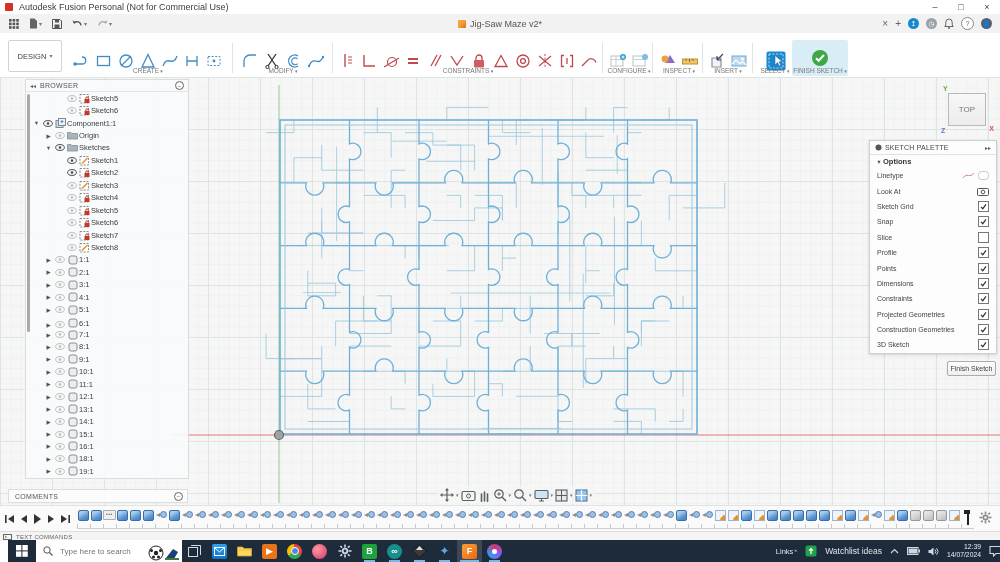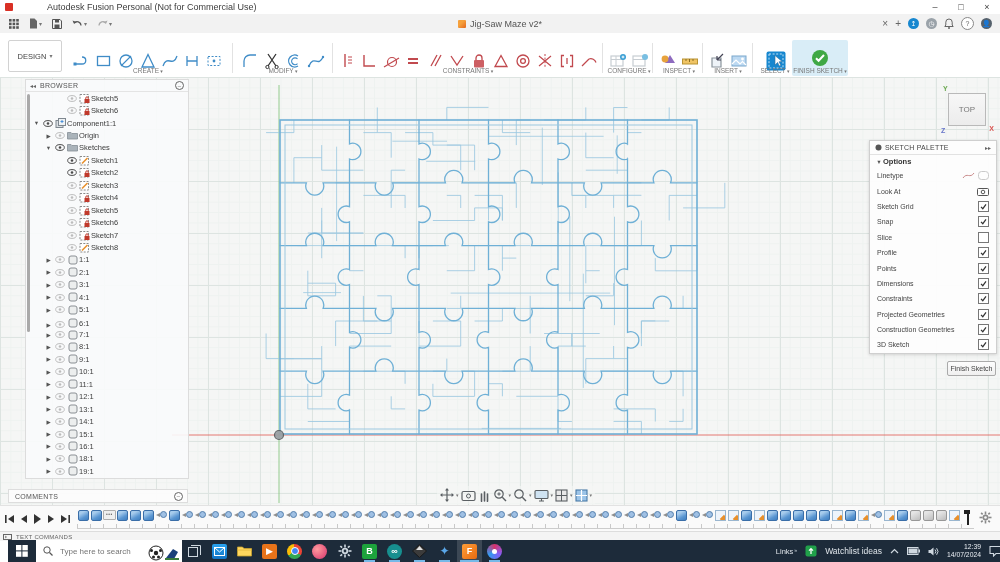--- a/index.html
+++ b/index.html
@@ -1,19 +1,19 @@
 <!DOCTYPE html>
 <html><head>
 <meta charset="utf-8">
 <style>
   html,body{margin:0;padding:0;background:#888;}
   #app{position:relative;width:1000px;height:562px;background:#fff;overflow:hidden;
        font-family:"Liberation Sans","DejaVu Sans",sans-serif;-webkit-font-smoothing:antialiased;}
   
-  #titlebar{position:absolute;left:0;top:0;width:1000px;height:14px;background:#fff;border-bottom:1px solid #e3e3e3;display:flex;align-items:center;gap:28px;}
+  #titlebar{position:absolute;left:0;top:0;width:1000px;height:14px;background:#fff;border-bottom:1px solid #e3e3e3;display:flex;align-items:center;}
   #app-logo{width:8px;height:8px;margin:0 6px 0 5px;background:#d93025;border-radius:1px;}
   #title-text{font-size:9px;color:#3c3c3c;}
   #win-btns{margin-left:auto;display:flex;height:14px;}
   .winbtn{width:26px;height:14px;display:flex;align-items:center;justify-content:center;font-size:9px;color:#444;cursor:default;}
   
   #appbar{position:absolute;left:0;top:14px;width:1000px;height:19px;background:#f2f2f2;border-bottom:1px solid #ddd;display:flex;align-items:center;}
   .qat{display:flex;align-items:center;gap:4px;padding-left:6px;}
   .qat-btn{display:flex;align-items:center;gap:1px;color:#555;padding:1px 3px;}
   .caret{font-size:6px;color:#777;line-height:1;}
   #doc-tab{position:absolute;left:0;right:0;top:0;height:19px;display:flex;align-items:center;justify-content:center;gap:4px;pointer-events:none;}

